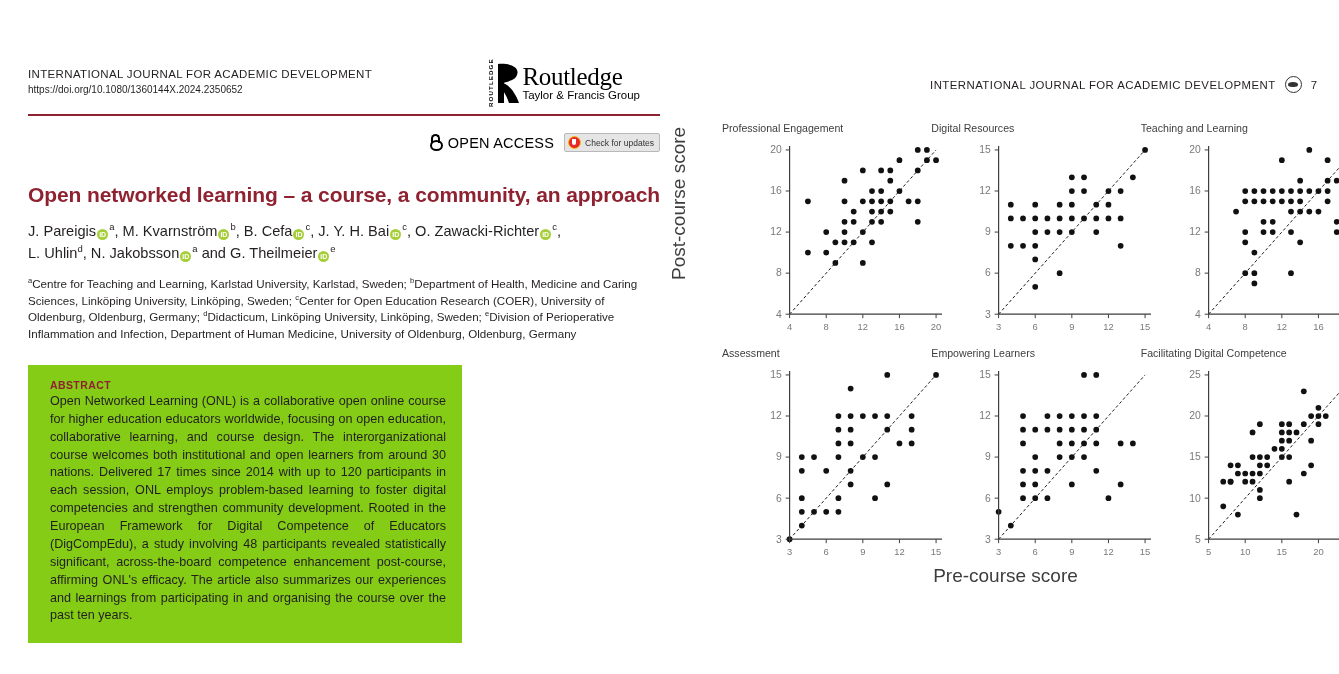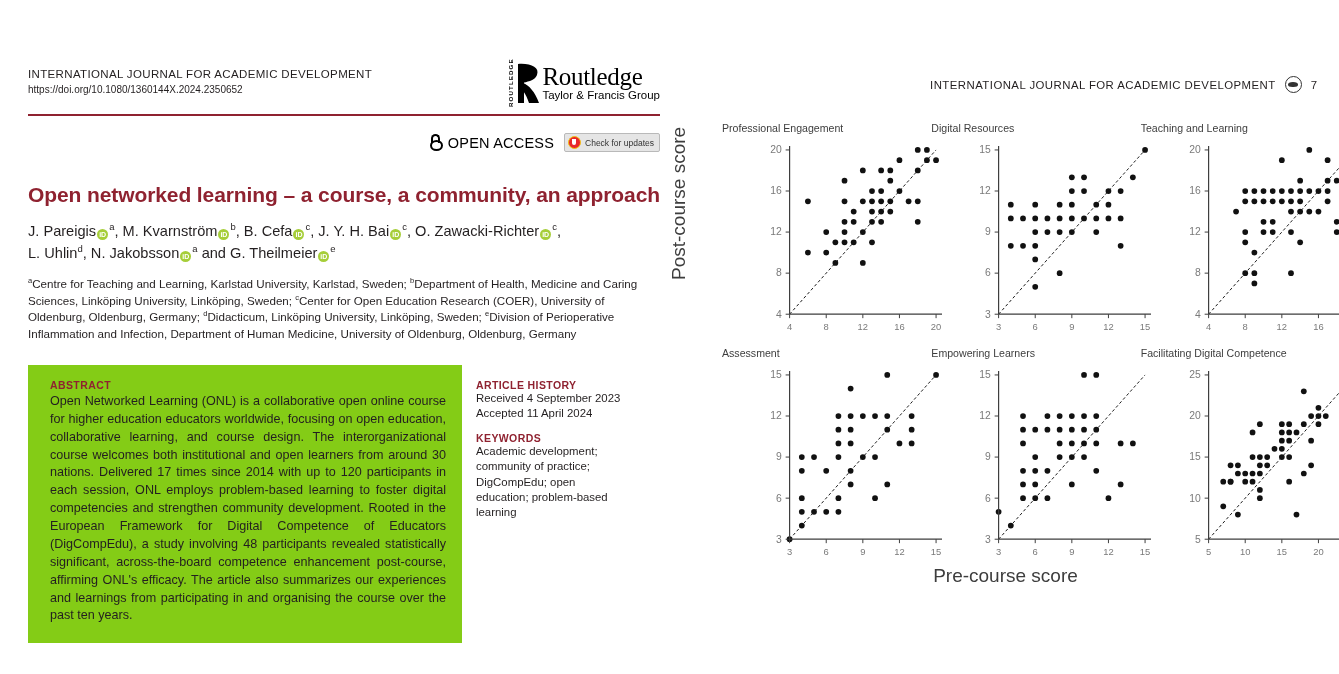--- a/index.html
+++ b/index.html
@@ -13,21 +13,21 @@
   
   .left{position:absolute;left:28px;top:62px;width:632px;}
 
   .journal-line{font-size:11.5px;letter-spacing:.35px;color:#231f20;line-height:1.45;}
   .doi-line{font-size:10px;color:#231f20;line-height:1.45;}
 
   .masthead{display:flex;justify-content:space-between;align-items:flex-start;}
   .masthead-text{padding-top:4px;}
 
   
-  .routledge{display:flex;align-items:center;gap:1px;margin-right:0;}
+  .routledge{display:flex;align-items:center;gap:1px;margin-right:20px;}
   .rt-vert{writing-mode:vertical-rl;transform:rotate(180deg);font-size:6.2px;
     letter-spacing:1.1px;font-weight:bold;color:#000;height:40px;
     display:flex;align-items:center;justify-content:center;}
   .rt-mark{width:26px;height:42px;position:relative;}
   .rt-words{line-height:1;}
   .rt-name{font-size:25px;color:#000;letter-spacing:-.3px;font-family:"Liberation Serif",serif;}
   .rt-sub{font-size:11.5px;color:#000;margin-top:1px;}
 
   .rule{height:2px;background:#8f2230;margin-top:10px;}
 
@@ -142,27 +142,20 @@
       <span id="auth1">J. Pareigis<span class="orcid">iD</span><sup>a</sup>, M. Kvarnström<span class="orcid">iD</span><sup>b</sup>, B. Cefa<span class="orcid">iD</span><sup>c</sup>, J. Y. H. Bai<span class="orcid">iD</span><sup>c</sup>, O. Zawacki-Richter<span class="orcid">iD</span><sup>c</sup>,</span><br>
       <span id="auth2">L. Uhlin<sup>d</sup>, N. Jakobsson<span class="orcid">iD</span><sup>a</sup> and G. Theilmeier<span class="orcid">iD</span><sup>e</sup></span>
     </div>
 
     <div class="affil" id="affil"><sup>a</sup>Centre for Teaching and Learning, Karlstad University, Karlstad, Sweden; <sup>b</sup>Department of Health, Medicine and Caring Sciences, Linköping University, Linköping, Sweden; <sup>c</sup>Center for Open Education Research (COER), University of Oldenburg, Oldenburg, Germany; <sup>d</sup>Didacticum, Linköping University, Linköping, Sweden; <sup>e</sup>Division of Perioperative Inflammation and Infection, Department of Human Medicine, University of Oldenburg, Oldenburg, Germany</div>
 
     <div class="abs-wrap">
       <div class="abs-box">
         <div class="abs-head">ABSTRACT</div>
         <div class="abs-text">Open Networked Learning (ONL) is a collaborative open online course for higher education educators worldwide, focusing on open education, collaborative learning, and course design. The interorganizational course welcomes both institutional and open learners from around 30 nations. Delivered 17 times since 2014 with up to 120 participants in each session, ONL employs problem-based learning to foster digital competencies and strengthen community development. Rooted in the European Framework for Digital Competence of Educators (DigCompEdu), a study involving 48 participants revealed statistically significant, across-the-board competence enhancement post-course, affirming ONL's efficacy. The article also summarizes our experiences and learnings from participating in and organising the course over the past ten years.</div>
-      </div>
-      <div class="side">
-        <div class="side-head">ARTICLE HISTORY</div>
-        <div class="side-text" id="hist">Received 4 September 2023<br>Accepted 11 April 2024</div>
-        <div class="side-gap"></div>
-        <div class="side-head">KEYWORDS</div>
-        <div class="side-text">Academic development; community of practice; DigCompEdu; open education; problem-based learning</div>
       </div>
     </div>
   </div>
 
   <div class="right">
     <div class="rhead">
       <span class="rhead-title">INTERNATIONAL JOURNAL FOR ACADEMIC DEVELOPMENT</span>
       <span class="tf-logo"></span>
       <span class="pageno">7</span>
     </div>

